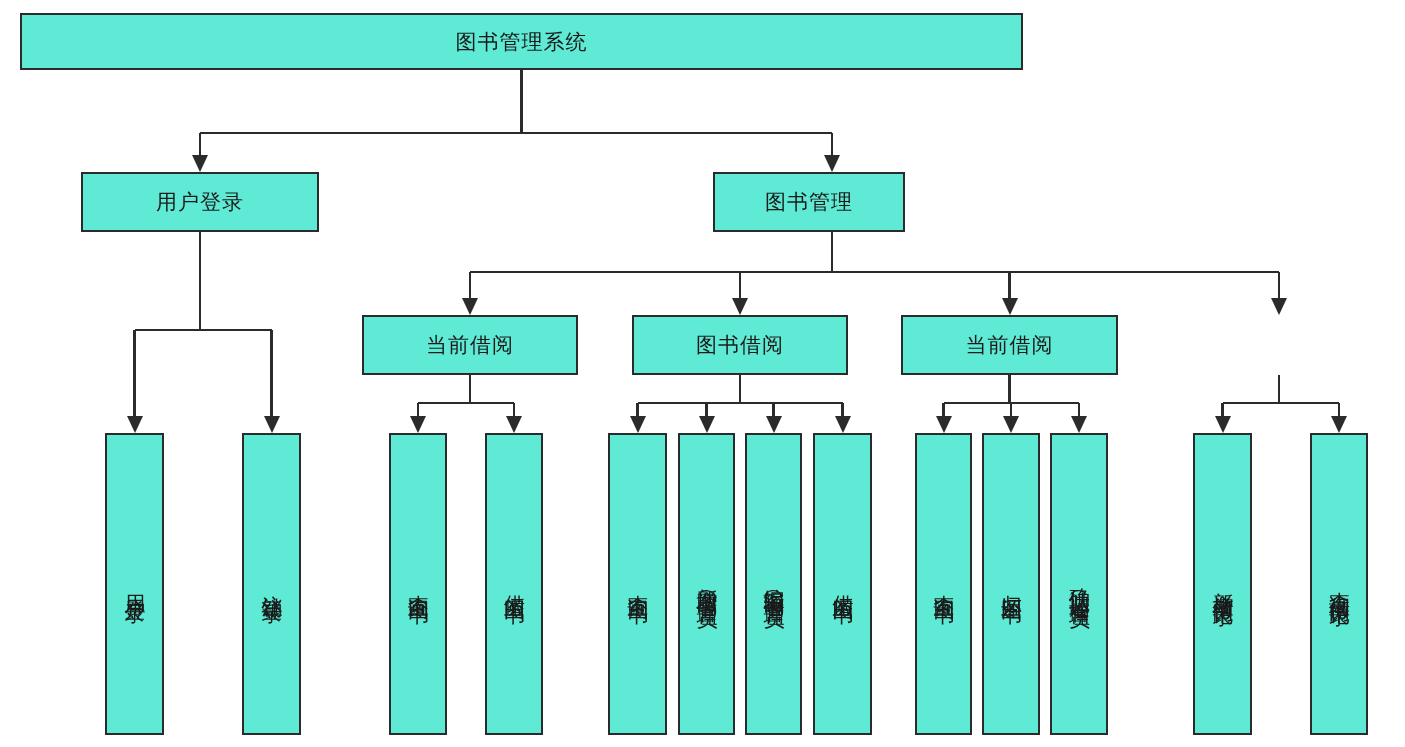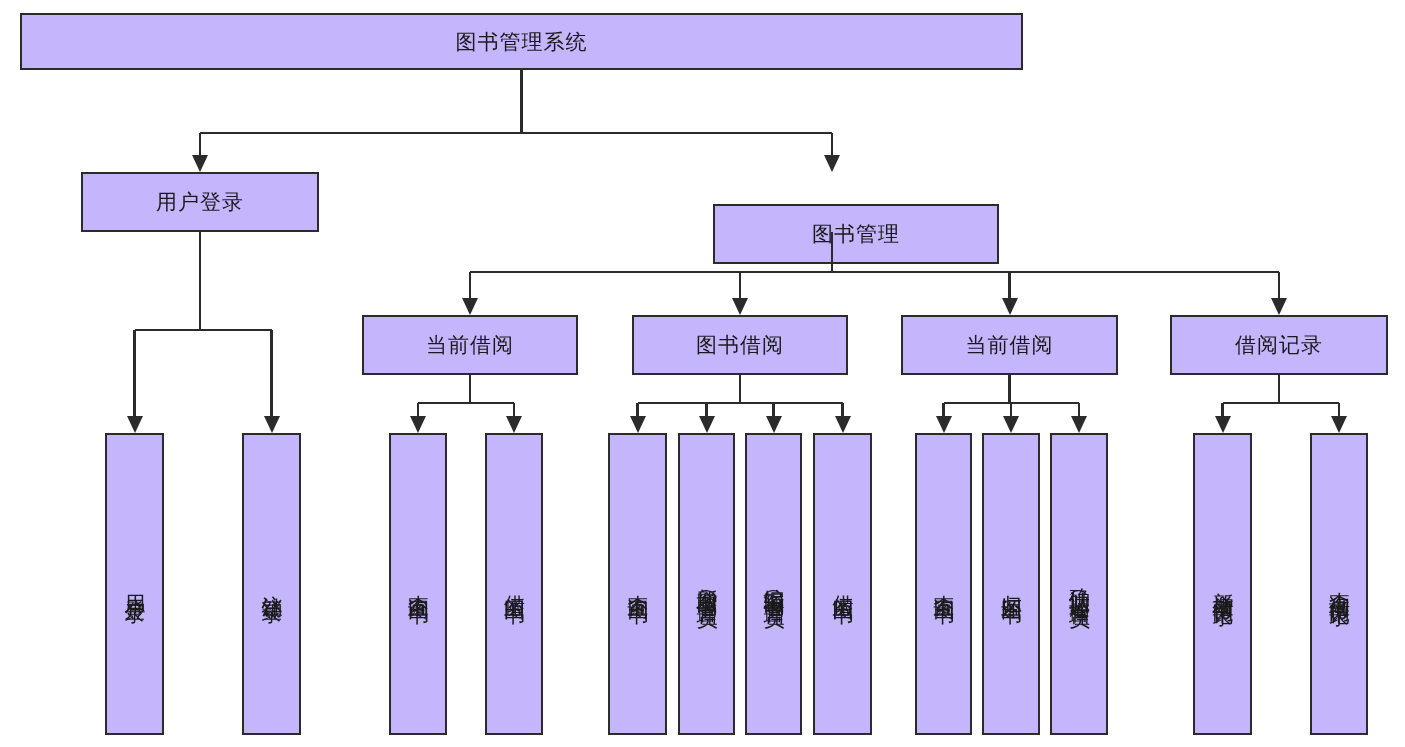--- a/index.html
+++ b/index.html
@@ -14,21 +14,21 @@
     position: relative;
     width: 1405px;
     height: 747px;
     background: #ffffff;
     overflow: hidden;
   }
   .node {
     position: absolute;
     box-sizing: border-box;
     border: 2.5px solid #2b2b2b;
-    background: #c4b5fd;
+    background: #5eead4;
     display: flex;
     align-items: center;
     justify-content: center;
     color: #1a1a1a;
     text-align: right;
   }
   .node.horizontal {
     font-size: 21px;
     letter-spacing: 1px;
   }
@@ -73,35 +73,32 @@
 
 <div id="canvas">
 
   <div class="node horizontal" id="root-node" style="left: 20px; top: 13px; width: 1003px; height: 57px;">
     <span class="label">图书管理系统</span>
   </div>
 
   <div class="node horizontal" id="l1-0" style="left: 81px; top: 172px; width: 238px; height: 60px;">
     <span class="label">用户登录</span>
   </div>
-  <div class="node horizontal" id="l1-1" style="left: 713px; top: 172px; width: 286px; height: 60px; margin-top: 32px;">
+  <div class="node horizontal" id="l1-1" style="left: 713px; top: 172px; width: 192px; height: 60px;">
     <span class="label">图书管理</span>
   </div>
 
   <div class="node horizontal" id="l2-0" style="left: 362px; top: 315px; width: 216px; height: 60px;">
     <span class="label">当前借阅</span>
   </div>
   <div class="node horizontal" id="l2-1" style="left: 632px; top: 315px; width: 216px; height: 60px;">
     <span class="label">图书借阅</span>
   </div>
   <div class="node horizontal" id="l2-2" style="left: 901px; top: 315px; width: 217px; height: 60px;">
     <span class="label">当前借阅</span>
-  </div>
-  <div class="node horizontal" id="l2-3" style="left: 1170px; top: 315px; width: 218px; height: 60px;">
-    <span class="label">借阅记录</span>
   </div>
 
   <div class="node vertical" id="leaf-0" style="left: 105px; top: 433px; width: 59px; height: 302px;">
     <span class="label">用户登录</span>
   </div>
   <div class="node vertical" id="leaf-1" style="left: 242px; top: 433px; width: 59px; height: 302px;">
     <span class="label">注销登录</span>
   </div>
   <div class="node vertical" id="leaf-2" style="left: 389px; top: 433px; width: 58px; height: 302px;">
     <span class="label">查询图书</span>

